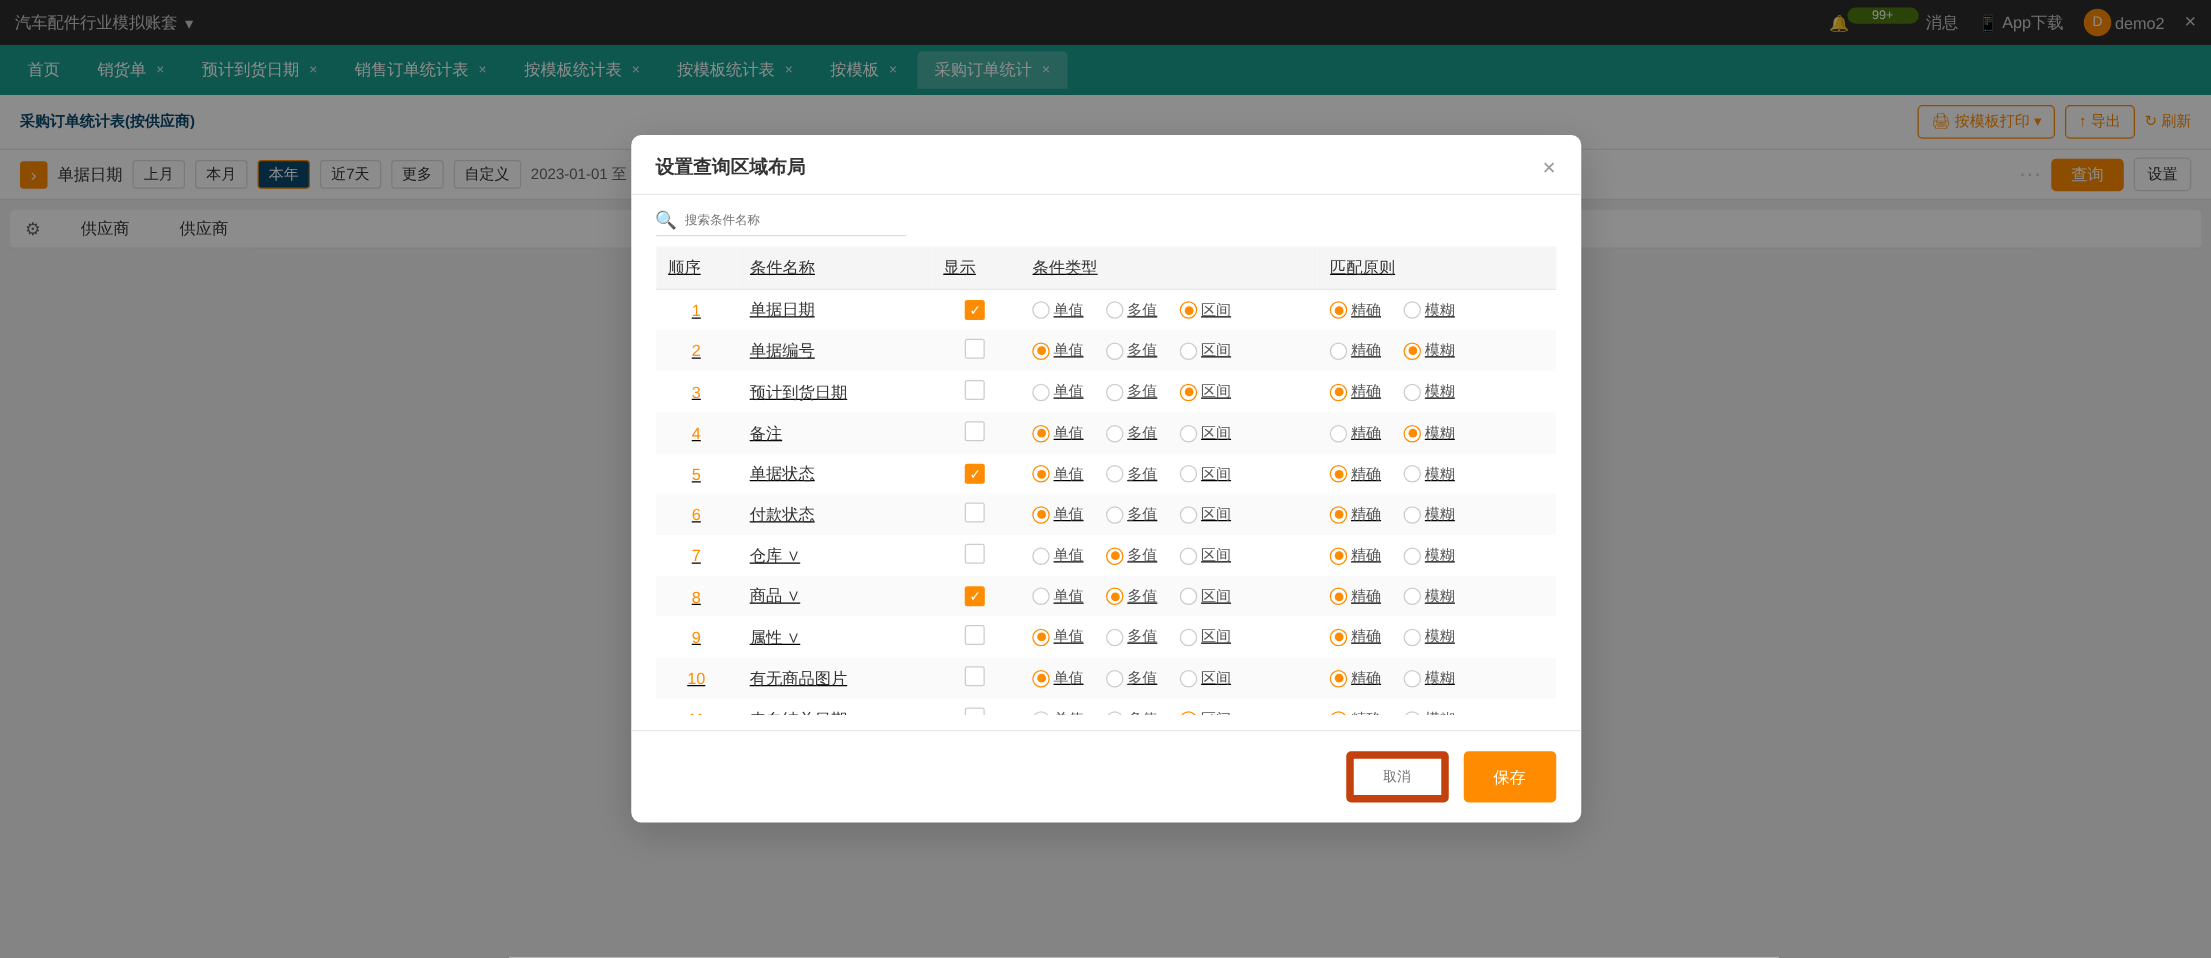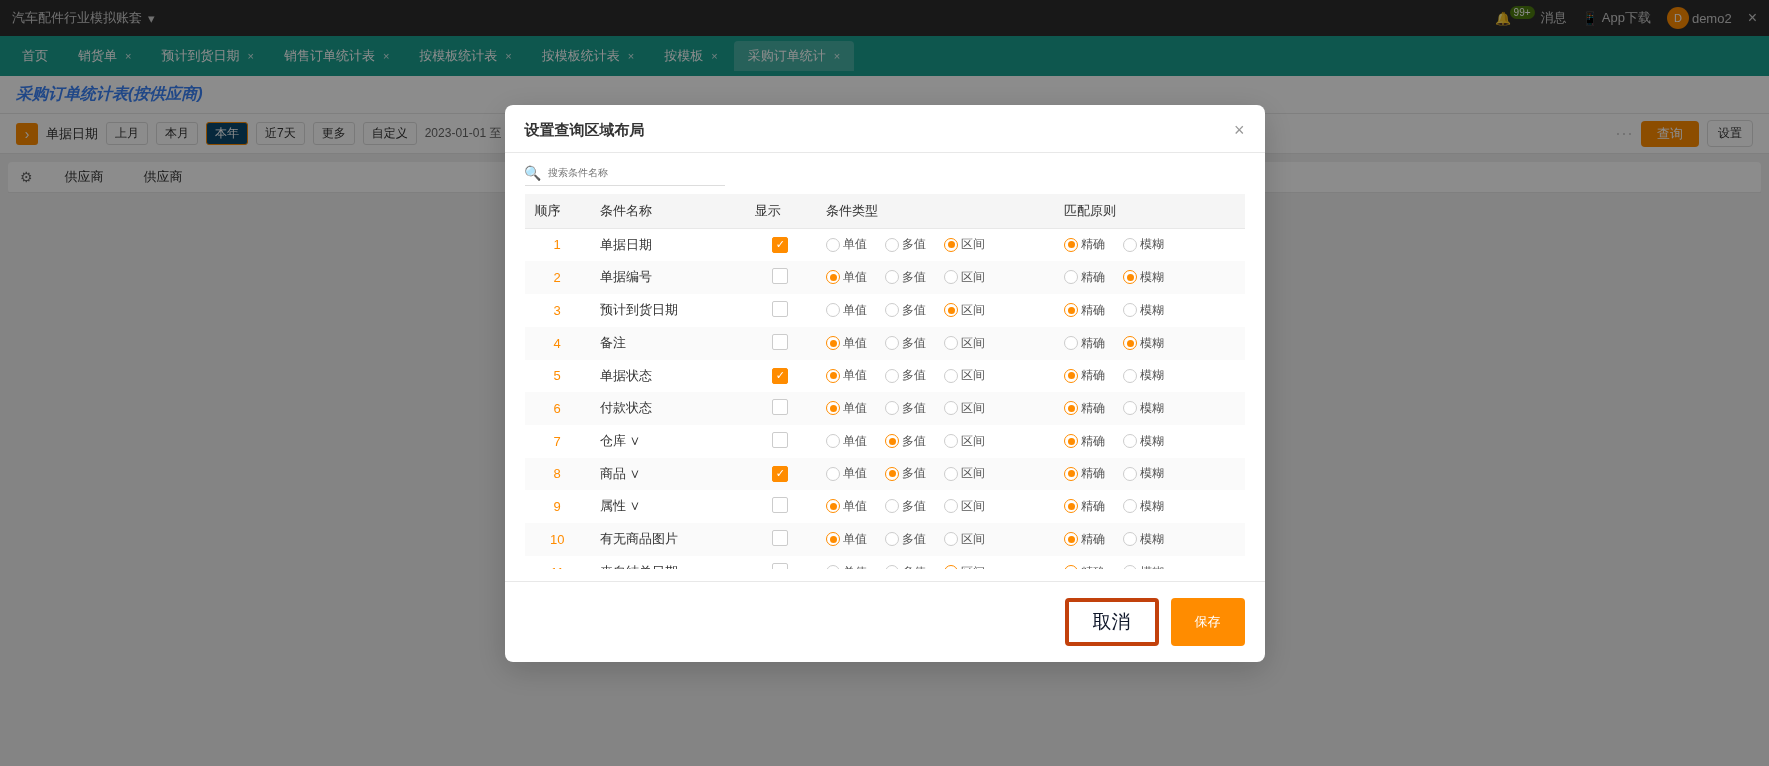--- a/index.html
+++ b/index.html
@@ -15,21 +15,21 @@
       padding: 0 12px;
       color: #ccc;
     }
     .top-bar-left { font-size: 13px; color: #ccc; display: flex; align-items: center; gap: 6px; }
     .top-bar-right { display: flex; align-items: center; gap: 16px; font-size: 13px; color: #ccc; }
     .top-bar-right .badge {
       background: #4d7c0f;
       color: #fff;
       border-radius: 8px;
       font-size: 10px;
-      padding: 1px 4px;
+      padding: 1px 20px;
       position: relative;
       top: -6px;
       left: -4px;
     }
     .top-bar-close { color: #ccc; cursor: pointer; font-size: 16px; }
 
     
     .nav-bar {
       background: #1a9e8f;
       height: 40px;
@@ -54,21 +54,21 @@
 
     
     .page-header {
       background: #fff;
       padding: 8px 16px;
       display: flex;
       align-items: center;
       justify-content: space-between;
       border-bottom: 1px solid #e8e8e8;
     }
-    .page-title { font-size: 16px; font-weight: bold; color: #3b82f6; font-style: italic; }
+    .page-title { font-size: 12px; font-weight: bold; color: #0c4a6e; }
     .page-actions { display: flex; align-items: center; gap: 8px; }
     .btn-print { color: #ff8c00; border: 1px solid #ff8c00; background: #fff; padding: 4px 10px; border-radius: 4px; cursor: pointer; font-size: 12px; }
     .btn-export { color: #ff8c00; border: 1px solid #ff8c00; background: #fff; padding: 4px 10px; border-radius: 4px; cursor: pointer; font-size: 12px; }
     .btn-refresh { color: #ff8c00; border: none; background: none; cursor: pointer; font-size: 12px; }
 
     
     .filter-bar {
       background: #fff;
       padding: 6px 16px;
       display: flex;
@@ -163,21 +163,21 @@
       border: none;
       outline: none;
       font-size: 10px;
       color: #333;
       flex: 1;
       background: transparent;
     }
     .search-icon { color: #999; font-size: 14px; }
 
     
-    .dialog-body { flex: 1; overflow: hidden; padding: 0 20px 12px; }
+    .dialog-body { flex: 1; overflow: hidden; padding: 0 20px 12px; text-decoration: underline; }
     .conditions-table { width: 100%; border-collapse: collapse; }
     .conditions-table thead th {
       background: #f5f5f5;
       padding: 8px 10px;
       text-align: left;
       font-size: 13px;
       color: #333;
       font-weight: 500;
       border-bottom: 1px solid #e8e8e8;
     }
@@ -240,26 +240,26 @@
     
     .dialog-footer {
       padding: 16px 20px;
       border-top: 1px solid #e8e8e8;
       display: flex;
       justify-content: flex-end;
       gap: 12px;
     }
     .btn-cancel {
       padding: 7px 24px;
-      border: 4px solid #c2410c;
+      border: 6px solid #c2410c;
       background: #fff;
       border-radius: 4px;
       cursor: pointer;
-      font-size: 19px;
-      color: #0f172a;
+      font-size: 11px;
+      color: #737373;
     }
     .btn-save {
       padding: 7px 24px;
       border: none;
       background: #ff8c00;
       color: #fff;
       border-radius: 4px;
       cursor: pointer;
       font-size: 13px;
     }
@@ -322,20 +322,35 @@
     <span class="close-x">×</span>
   </span>
   <span class="nav-tab active">
     <span>采购订单统计</span>
     <span class="close-x">×</span>
   </span>
 </div>
 
 <div class="page-header">
   <span class="page-title">采购订单统计表(按供应商)</span>
+  <div class="page-actions">
+    <button class="btn-print">
+      <span>🖨</span>
+      <span>按模板打印</span>
+      <span>▾</span>
+    </button>
+    <button class="btn-export">
+      <span>↑</span>
+      <span>导出</span>
+    </button>
+    <button class="btn-refresh">
+      <span>↻</span>
+      <span>刷新</span>
+    </button>
+  </div>
 </div>
 
 <div class="filter-bar">
   <button class="filter-toggle">›</button>
   <span class="filter-label">单据日期</span>
   <button class="date-filter-btn">上月</button>
   <button class="date-filter-btn">本月</button>
   <button class="date-filter-btn active">本年</button>
   <button class="date-filter-btn">近7天</button>
   <button class="date-filter-btn">更多</button>

